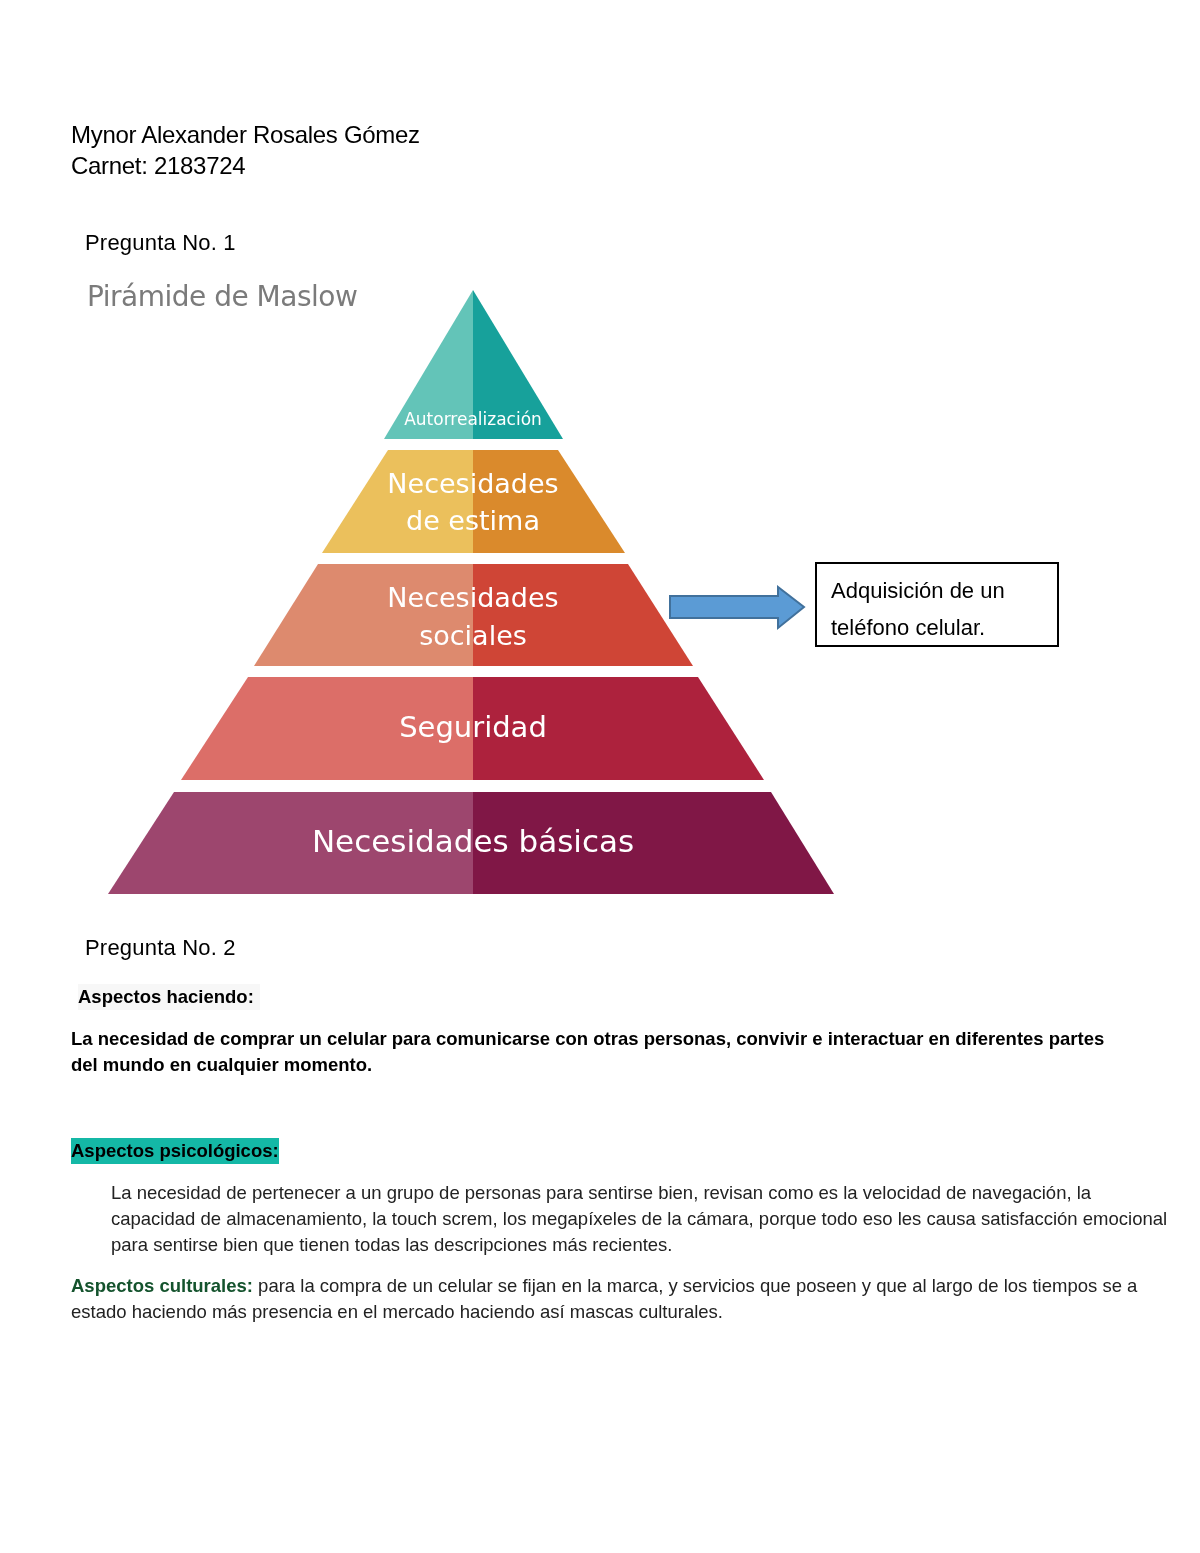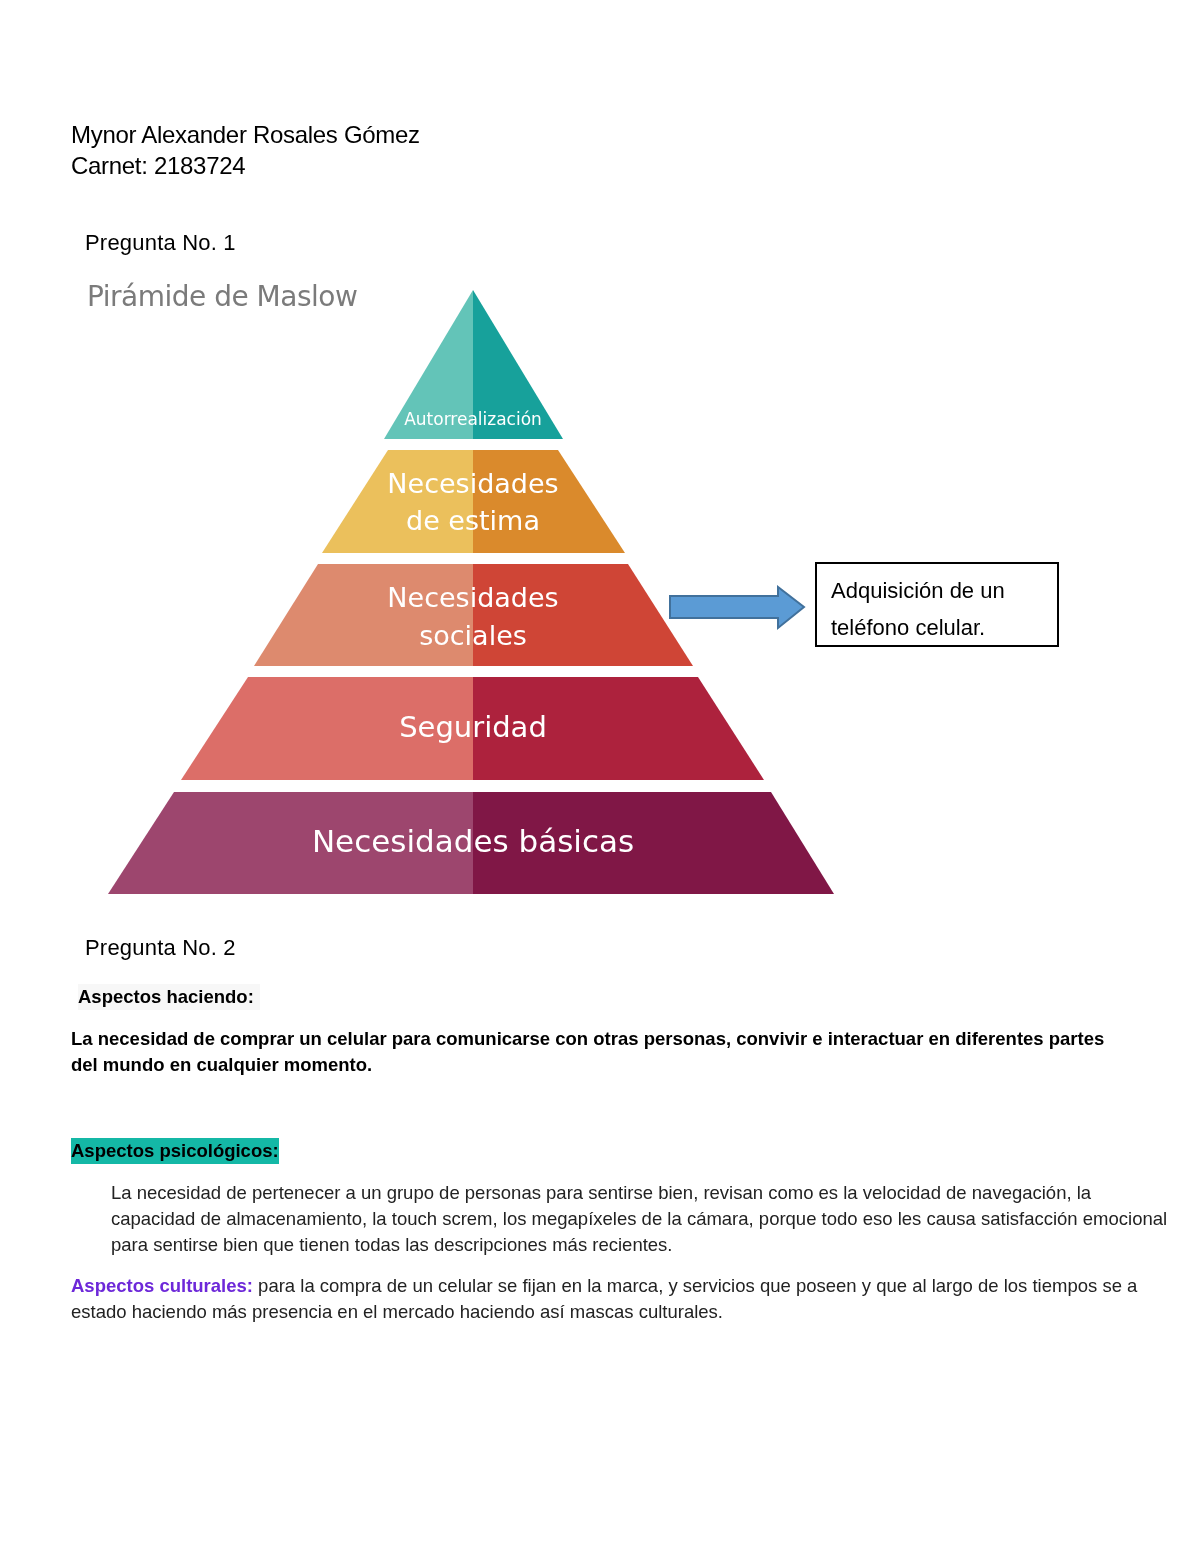--- a/index.html
+++ b/index.html
@@ -14,21 +14,21 @@
     .pyramid { left: 100px; top: 285px; }
     .pyramid text { font-family: "DejaVu Sans", sans-serif; fill: #fff; }
     .arrow { left: 668px; top: 585px; }
     .callout { left: 815px; top: 562px; width: 244px; height: 85px; border: 2px solid #000; box-sizing: border-box; padding: 8px 14px; font-size: 22px; line-height: 37px; }
     .body-text { font-family: "Liberation Sans", sans-serif; font-size: 18.5px; line-height: 26px; }
     .sub1 { left: 78px; top: 984px; font-weight: bold; background: #f7f7f7; padding-right: 6px; }
     .p1 { left: 71px; top: 1026px; width: 1060px; font-weight: bold; }
     .sub2 { left: 71px; top: 1138px; font-weight: bold; background: #14b8a6; }
     .p2 { left: 71px; top: 1180px; width: 1060px; color: #222; margin-left: 40px; }
     .p3 { left: 71px; top: 1273px; width: 1070px; color: #222; }
-    .p3 b { color: #6d28d9; }
+    .p3 b { color: #14532d; }
   </style>
 </head>
 <body>
 
 <div class="abs author calibri">
   <div>Mynor Alexander Rosales Gómez</div>
   <div>Carnet: 2183724</div>
 </div>
 
 <div class="abs q-heading q1 calibri">Pregunta No. 1</div>

